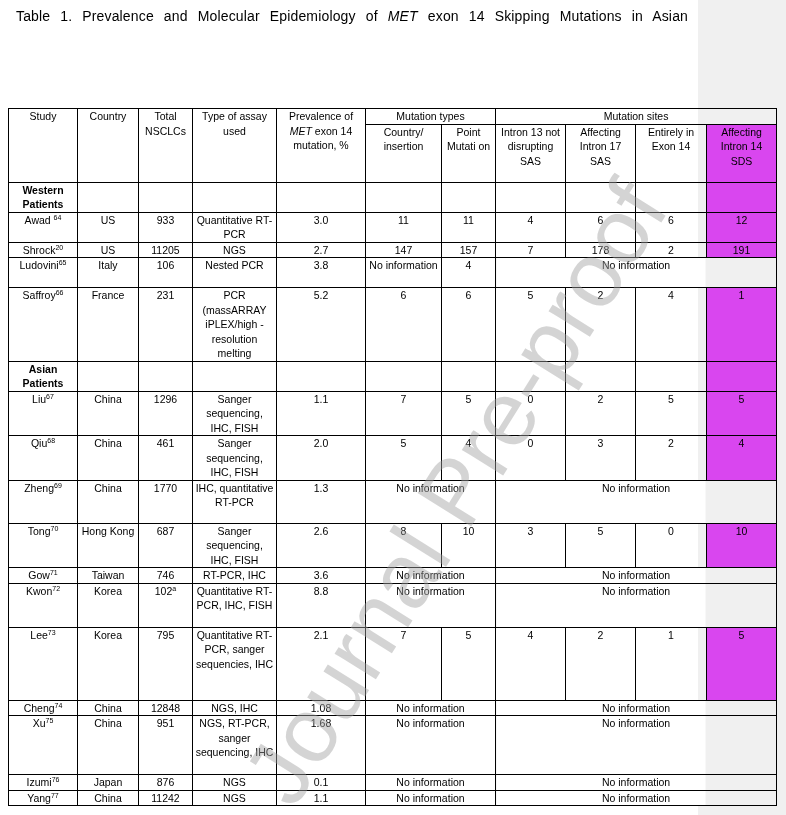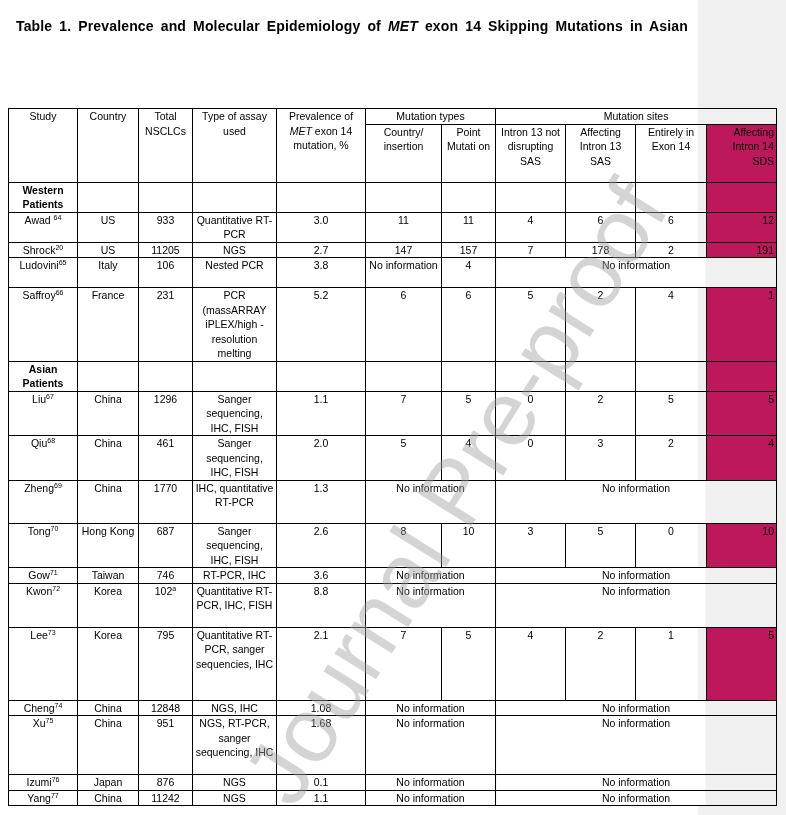--- a/index.html
+++ b/index.html
@@ -7,40 +7,40 @@
     width:786px; height:815px; position:relative; overflow:hidden;
     background:#ffffff;
     font-family:"Liberation Sans", "DejaVu Sans", sans-serif;
     color:#000;
   }
   .side-panel {
     position:absolute; left:698px; top:0; width:88px; height:815px;
     background:#f0f0f0;
   }
   .title {
-    position:absolute; left:16px; top:12px; width:672px;
-    font-weight:bold; font-size:14px; line-height:28px;
+    position:absolute; left:16px; top:2px; width:672px;
+    font-weight:normal; font-size:14px; line-height:28px;
     text-align:justify; letter-spacing:0.15px;
   }
   .title .line1 { display:block; text-align-last:justify; }
   .title sup { font-size:8px; }
   table {
     position:absolute; left:8px; top:108px;
     border-collapse:collapse; table-layout:fixed;
     width:769px;
     font-size:10.5px; line-height:14.5px;
   }
   td, th {
     border:1px solid #000; padding:0 2px; vertical-align:top;
     text-align:center; overflow:hidden;
   }
   th { font-weight:normal; }
   td.label { font-weight:bold; }
   td sup { font-size:7px; line-height:0; }
-  .gray { background:#be185d;text-align:right; }
+  .gray { background:#d946ef; }
   tr.h-group th { height:14px; }
   tr.h-sub th { height:57px; }
   .watermark {
     position:absolute; left:100px; top:440px;
     font-size:92px; color:rgba(160,160,160,0.45);
     transform:rotate(-58deg); transform-origin:center;
     white-space:nowrap; pointer-events:none;
     font-family:"Liberation Sans", sans-serif;
   }
 </style>
@@ -74,21 +74,21 @@
       <th rowspan="2">Total NSCLCs</th>
       <th rowspan="2">Type of assay used</th>
       <th rowspan="2"><span>Prevalence of</span> <i>MET</i> <span>exon 14 mutation, %</span></th>
       <th colspan="2">Mutation types</th>
       <th colspan="4">Mutation sites</th>
     </tr>
     <tr class="h-sub">
       <th>Country/ insertion</th>
       <th>Point Mutati on</th>
       <th>Intron 13 not disrupting SAS</th>
-      <th>Affecting Intron 13 SAS</th>
+      <th>Affecting Intron 17 SAS</th>
       <th>Entirely in Exon 14</th>
       <th class="gray">Affecting Intron 14 SDS</th>
     </tr>
   </thead>
   <tbody>
     <tr style="height:30px">
       <td class="label">Western Patients</td>
       <td></td>
         <td></td>
         <td></td>

